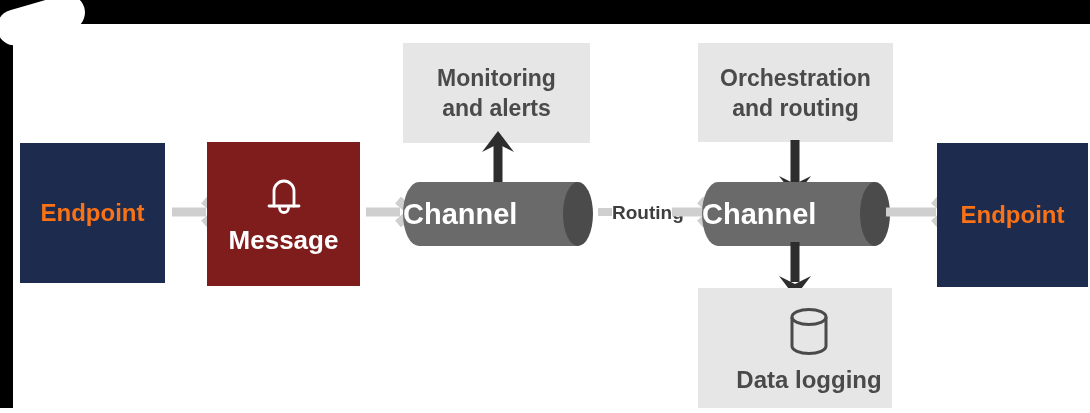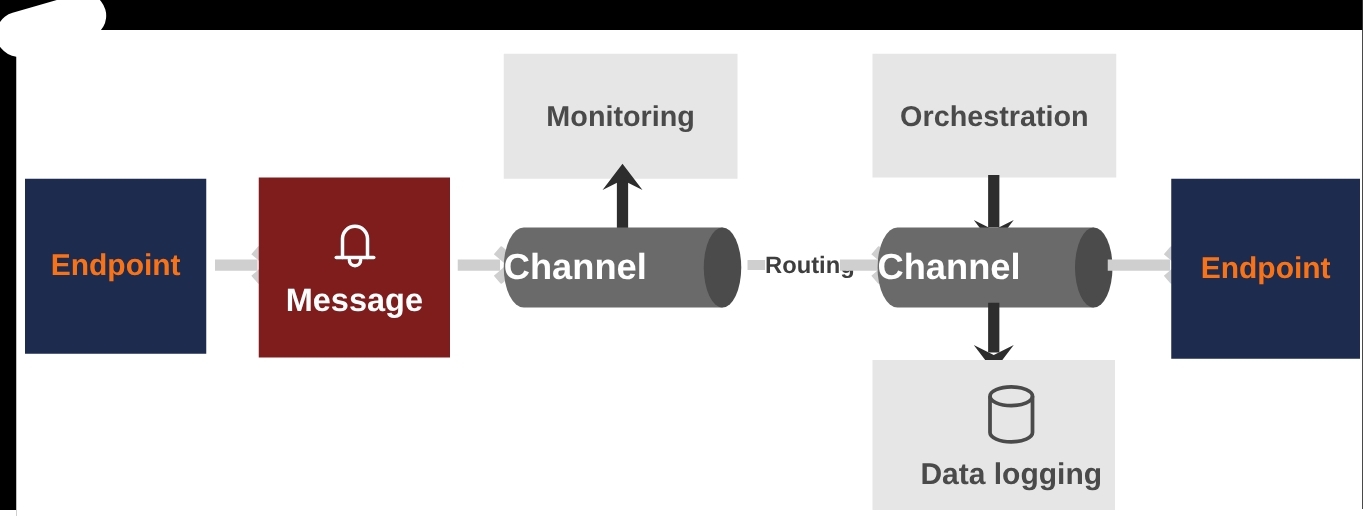--- a/index.html
+++ b/index.html
@@ -57,20 +57,21 @@
   </div>
 
   <svg class="abs" style="left:366px;top:197px;" width="52" height="30">
     <line x1="0" y1="15" x2="34" y2="15" stroke="#cfcfcf" stroke-width="9"></line>
     <path d="M32,3 L46,15 L32,27" fill="none" stroke="#cfcfcf" stroke-width="9" stroke-linejoin="miter"></path>
   </svg>
 
   <div class="box grayboxtxt" style="left:403px;top:43px;width:187px;height:100px;">
     <div>
       <div>Monitoring</div>
+      <div>and alerts</div>
     </div>
   </div>
 
   <svg class="abs" style="left:481px;top:130px;" width="34" height="55">
     <rect x="12.5" y="14" width="9" height="41" fill="#2d2d2d"></rect>
     <path d="M17,1 L1,22 L17,14 L33,22 Z" fill="#2d2d2d"></path>
   </svg>
 
   <div class="cyl-body" style="left:403px;width:175px;">
     <span class="cyl-label">Channel</span>
@@ -80,20 +81,21 @@
   <div class="routing-bar" style="left:598px;top:208px;width:14px;"></div>
   <div class="routing" style="left:612px;top:202px;width:62px;text-align:center;">Routing</div>
   <svg class="abs" style="left:672px;top:197px;" width="48" height="30">
     <line x1="0" y1="15" x2="30" y2="15" stroke="#cfcfcf" stroke-width="9"></line>
     <path d="M28,3 L42,15 L28,27" fill="none" stroke="#cfcfcf" stroke-width="9" stroke-linejoin="miter"></path>
   </svg>
 
   <div class="box grayboxtxt" style="left:698px;top:43px;width:195px;height:99px;">
     <div>
       <div>Orchestration</div>
+      <div>and routing</div>
     </div>
   </div>
 
   <svg class="abs" style="left:778px;top:140px;" width="34" height="58">
     <rect x="12.5" y="0" width="9" height="42" fill="#2d2d2d"></rect>
     <path d="M17,57 L1,36 L17,44 L33,36 Z" fill="#2d2d2d"></path>
   </svg>
 
   <div class="cyl-body" style="left:702px;width:173px;">
     <span class="cyl-label">Channel</span>

